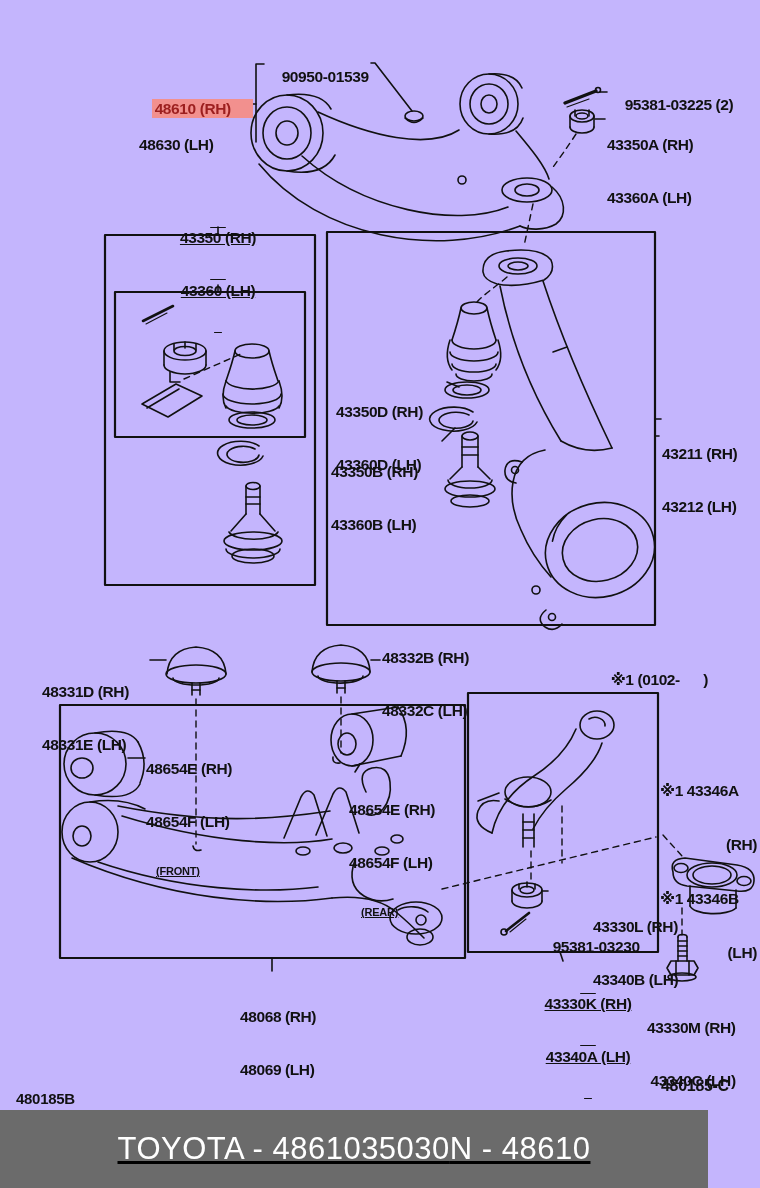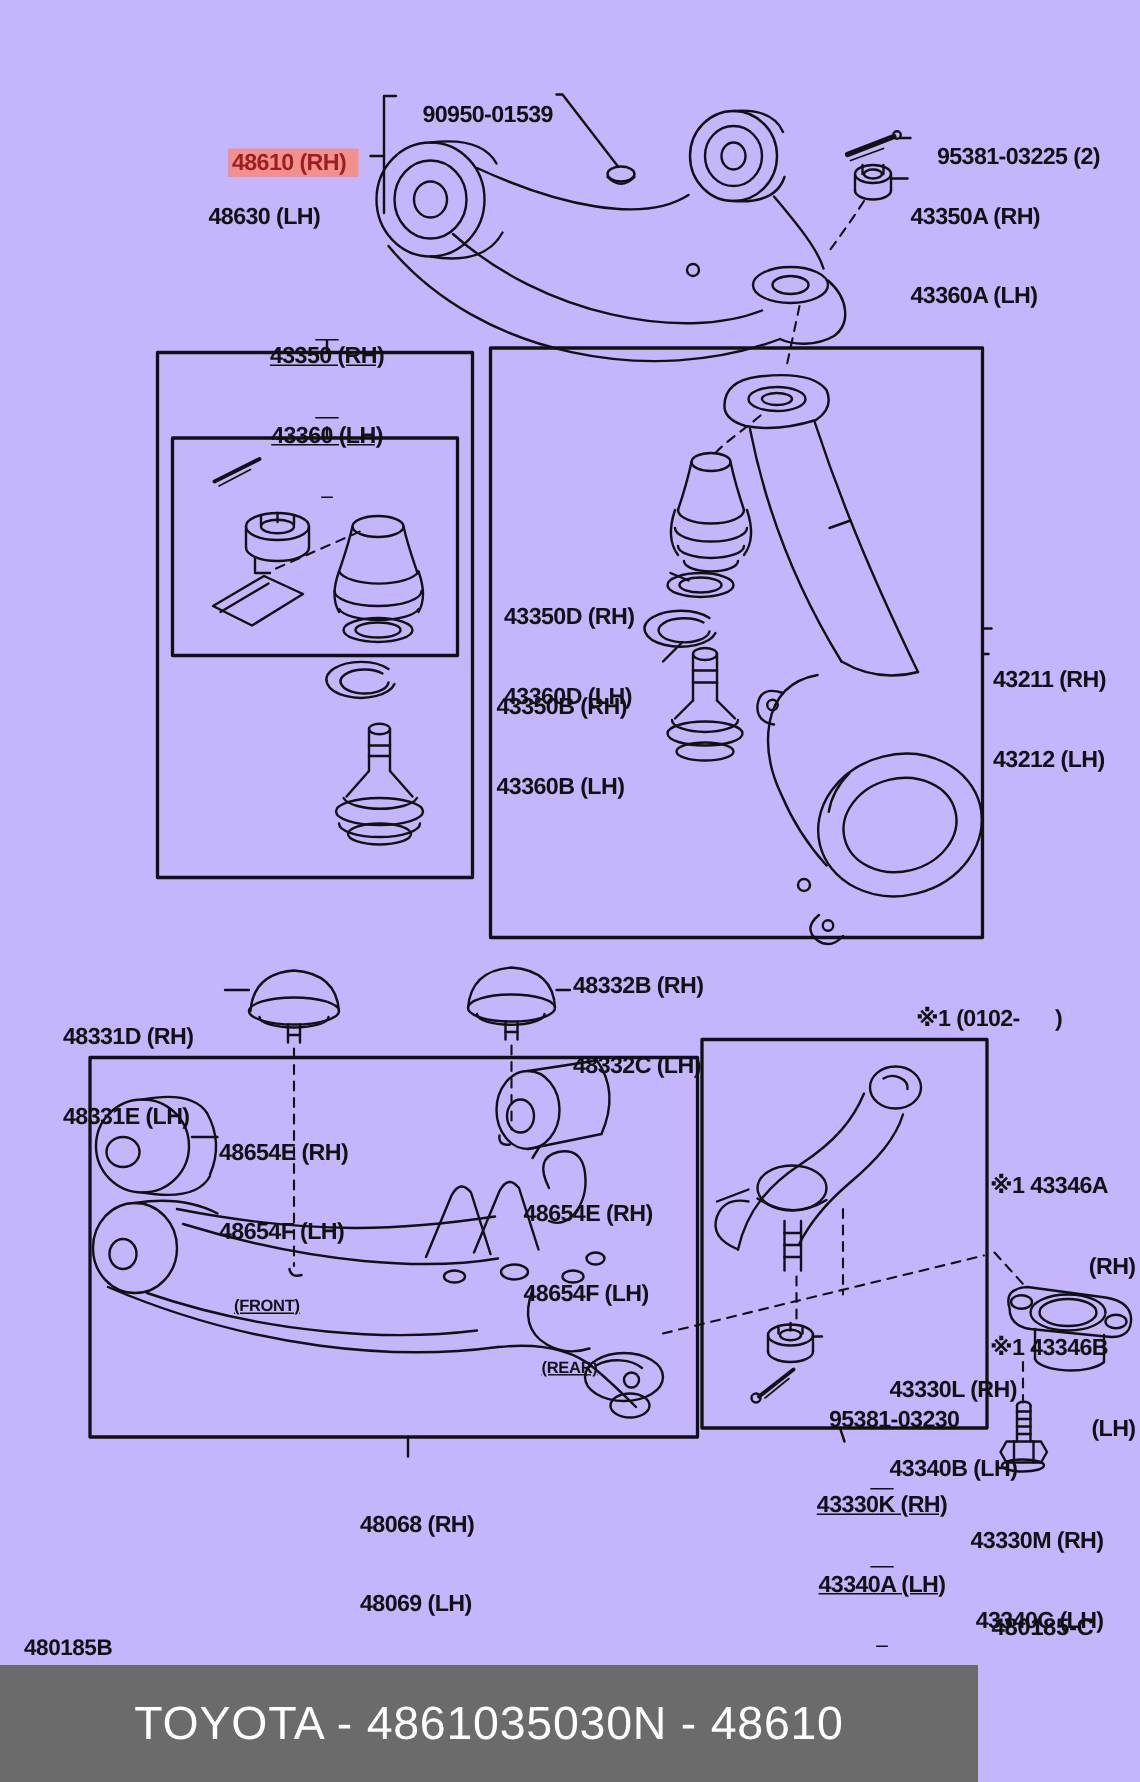--- a/index.html
+++ b/index.html
@@ -3,25 +3,25 @@
 <meta charset="utf-8">
 <style>
   html,body{margin:0;padding:0;background:#fff;}
   .page{position:relative;width:760px;height:1188px;background:#c4b5fd;overflow:hidden;
         font-family:"Liberation Sans","DejaVu Sans",sans-serif;}
   svg{position:absolute;left:0;top:0;}
   .lbl{position:absolute;font-weight:bold;font-size:15.5px;line-height:17.5px;color:#111;
        letter-spacing:-0.4px;white-space:pre;}
   .lbl.center{text-align:center;text-decoration:underline;}
   .sub{font-size:11px;line-height:12px;letter-spacing:-0.2px;text-decoration:underline;}
-  .hl{background:#f2908e;color:#9c1f1f;padding:1px 8px 1px 3px;display:inline-block;}
+  .hl{background:#f2908e;color:#9c1f1f;padding:1px 22px 1px 3px;display:inline-block;}
   .rt{text-align:right;}
   .plate-code{position:absolute;font-weight:bold;color:#111;letter-spacing:-0.3px;}
-  .footer{position:absolute;left:0;top:1110px;width:652px;height:78px;background:#6b6b6b;
-          display:flex;align-items:center;justify-content:center;}
+  .footer{position:absolute;left:0;top:1110px;width:708px;height:78px;background:#6b6b6b;
+          display:flex;align-items:center;justify-content:center;text-decoration:underline;}
   .footer span{color:#ffffff;font-size:31px;letter-spacing:0.5px;font-weight:normal;}
   .seat-lbl div{line-height:19px;}
 </style>
 </head>
 <body>
 
 <div class="page">
 
   <svg width="760" height="1110" viewBox="0 0 760 1110" fill="none" stroke="#111" stroke-width="1.6" stroke-linecap="round" stroke-linejoin="round">
 

